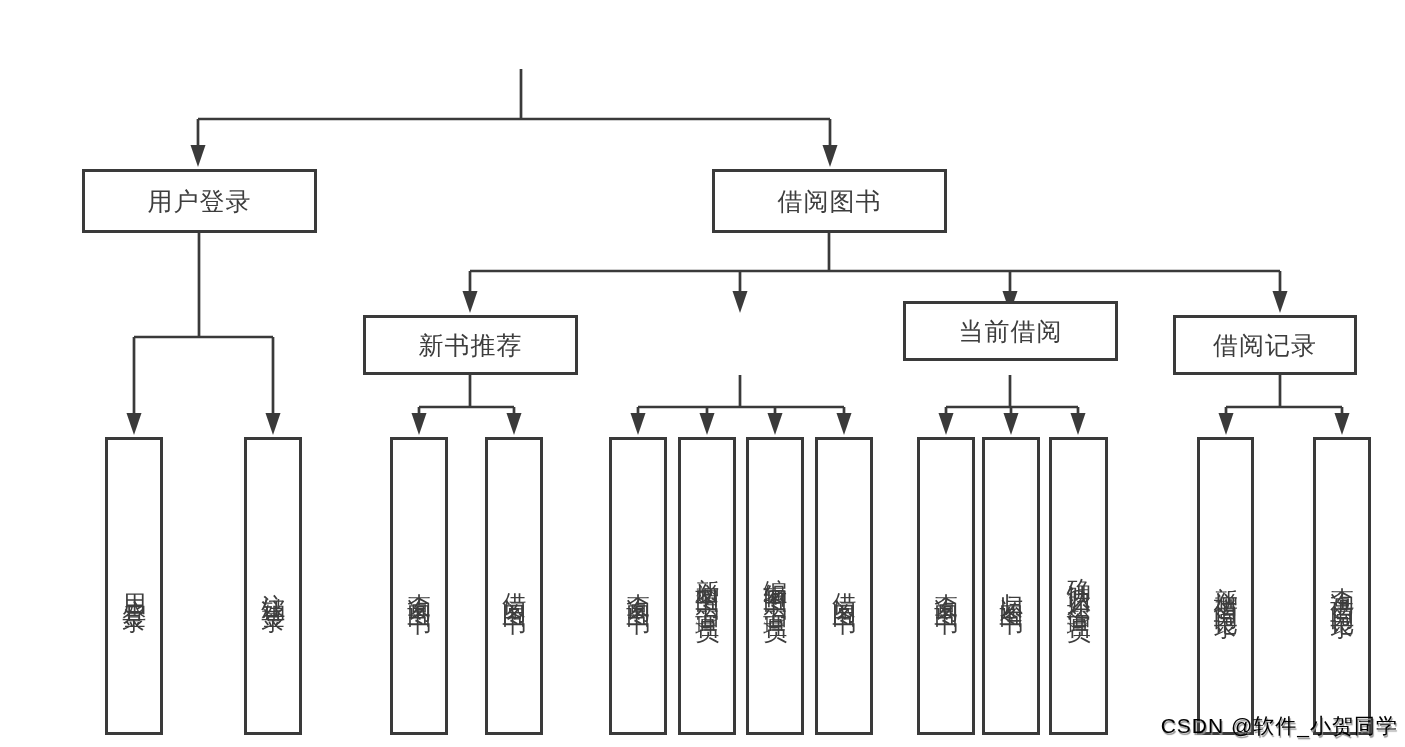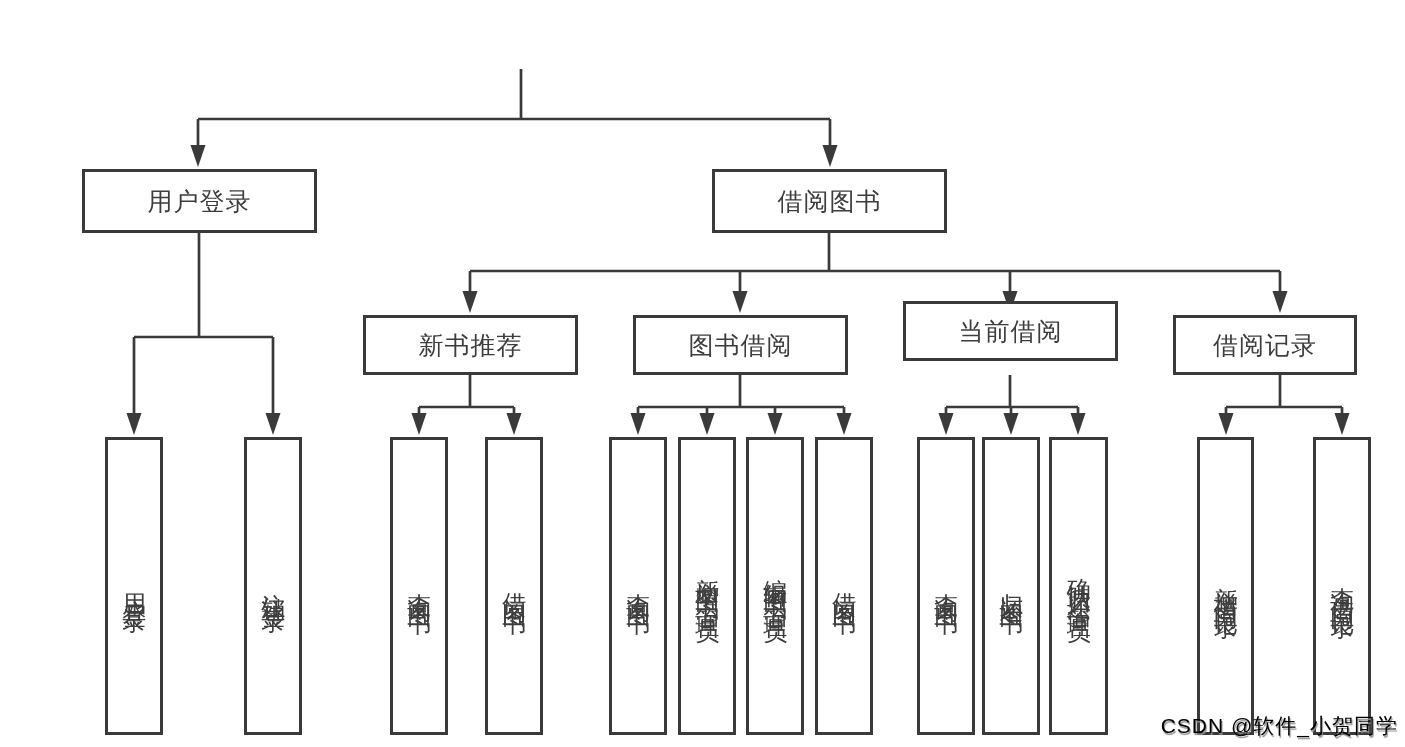--- a/index.html
+++ b/index.html
@@ -103,21 +103,20 @@
         <polygon points="1218.5,413 1233.5,413 1226,435" fill="#3a3a3a"></polygon>
         <polygon points="1334.5,413 1349.5,413 1342,435" fill="#3a3a3a"></polygon>
       </g>
     </svg>
 
 
   <div class="node" style="left:82px; top:169px; width:235px; height:64px;">用户登录</div>
   <div class="node" style="left:712px; top:169px; width:235px; height:64px;">借阅图书</div>
 
   <div class="node" style="left:363px; top:315px; width:215px; height:60px;">新书推荐</div>
-  <div class="node" style="left:633px; top:315px; width:215px; height:60px;">图书借阅</div>
   <div class="node" style="left:903px; top:301px; width:215px; height:60px;">当前借阅</div>
   <div class="node" style="left:1173px; top:315px; width:184px; height:60px;">借阅记录</div>
 
   <div class="node leaf" style="left:105px; top:437px; width:58px; height:298px;">用户登录</div>
   <div class="node leaf" style="left:244px; top:437px; width:58px; height:298px;">注销登录</div>
 
   <div class="node leaf" style="left:390px; top:437px; width:58px; height:298px;">查询图书</div>
   <div class="node leaf" style="left:485px; top:437px; width:58px; height:298px;">借阅图书</div>
 
   <div class="node leaf" style="left:609px; top:437px; width:58px; height:298px;">查询图书</div>

